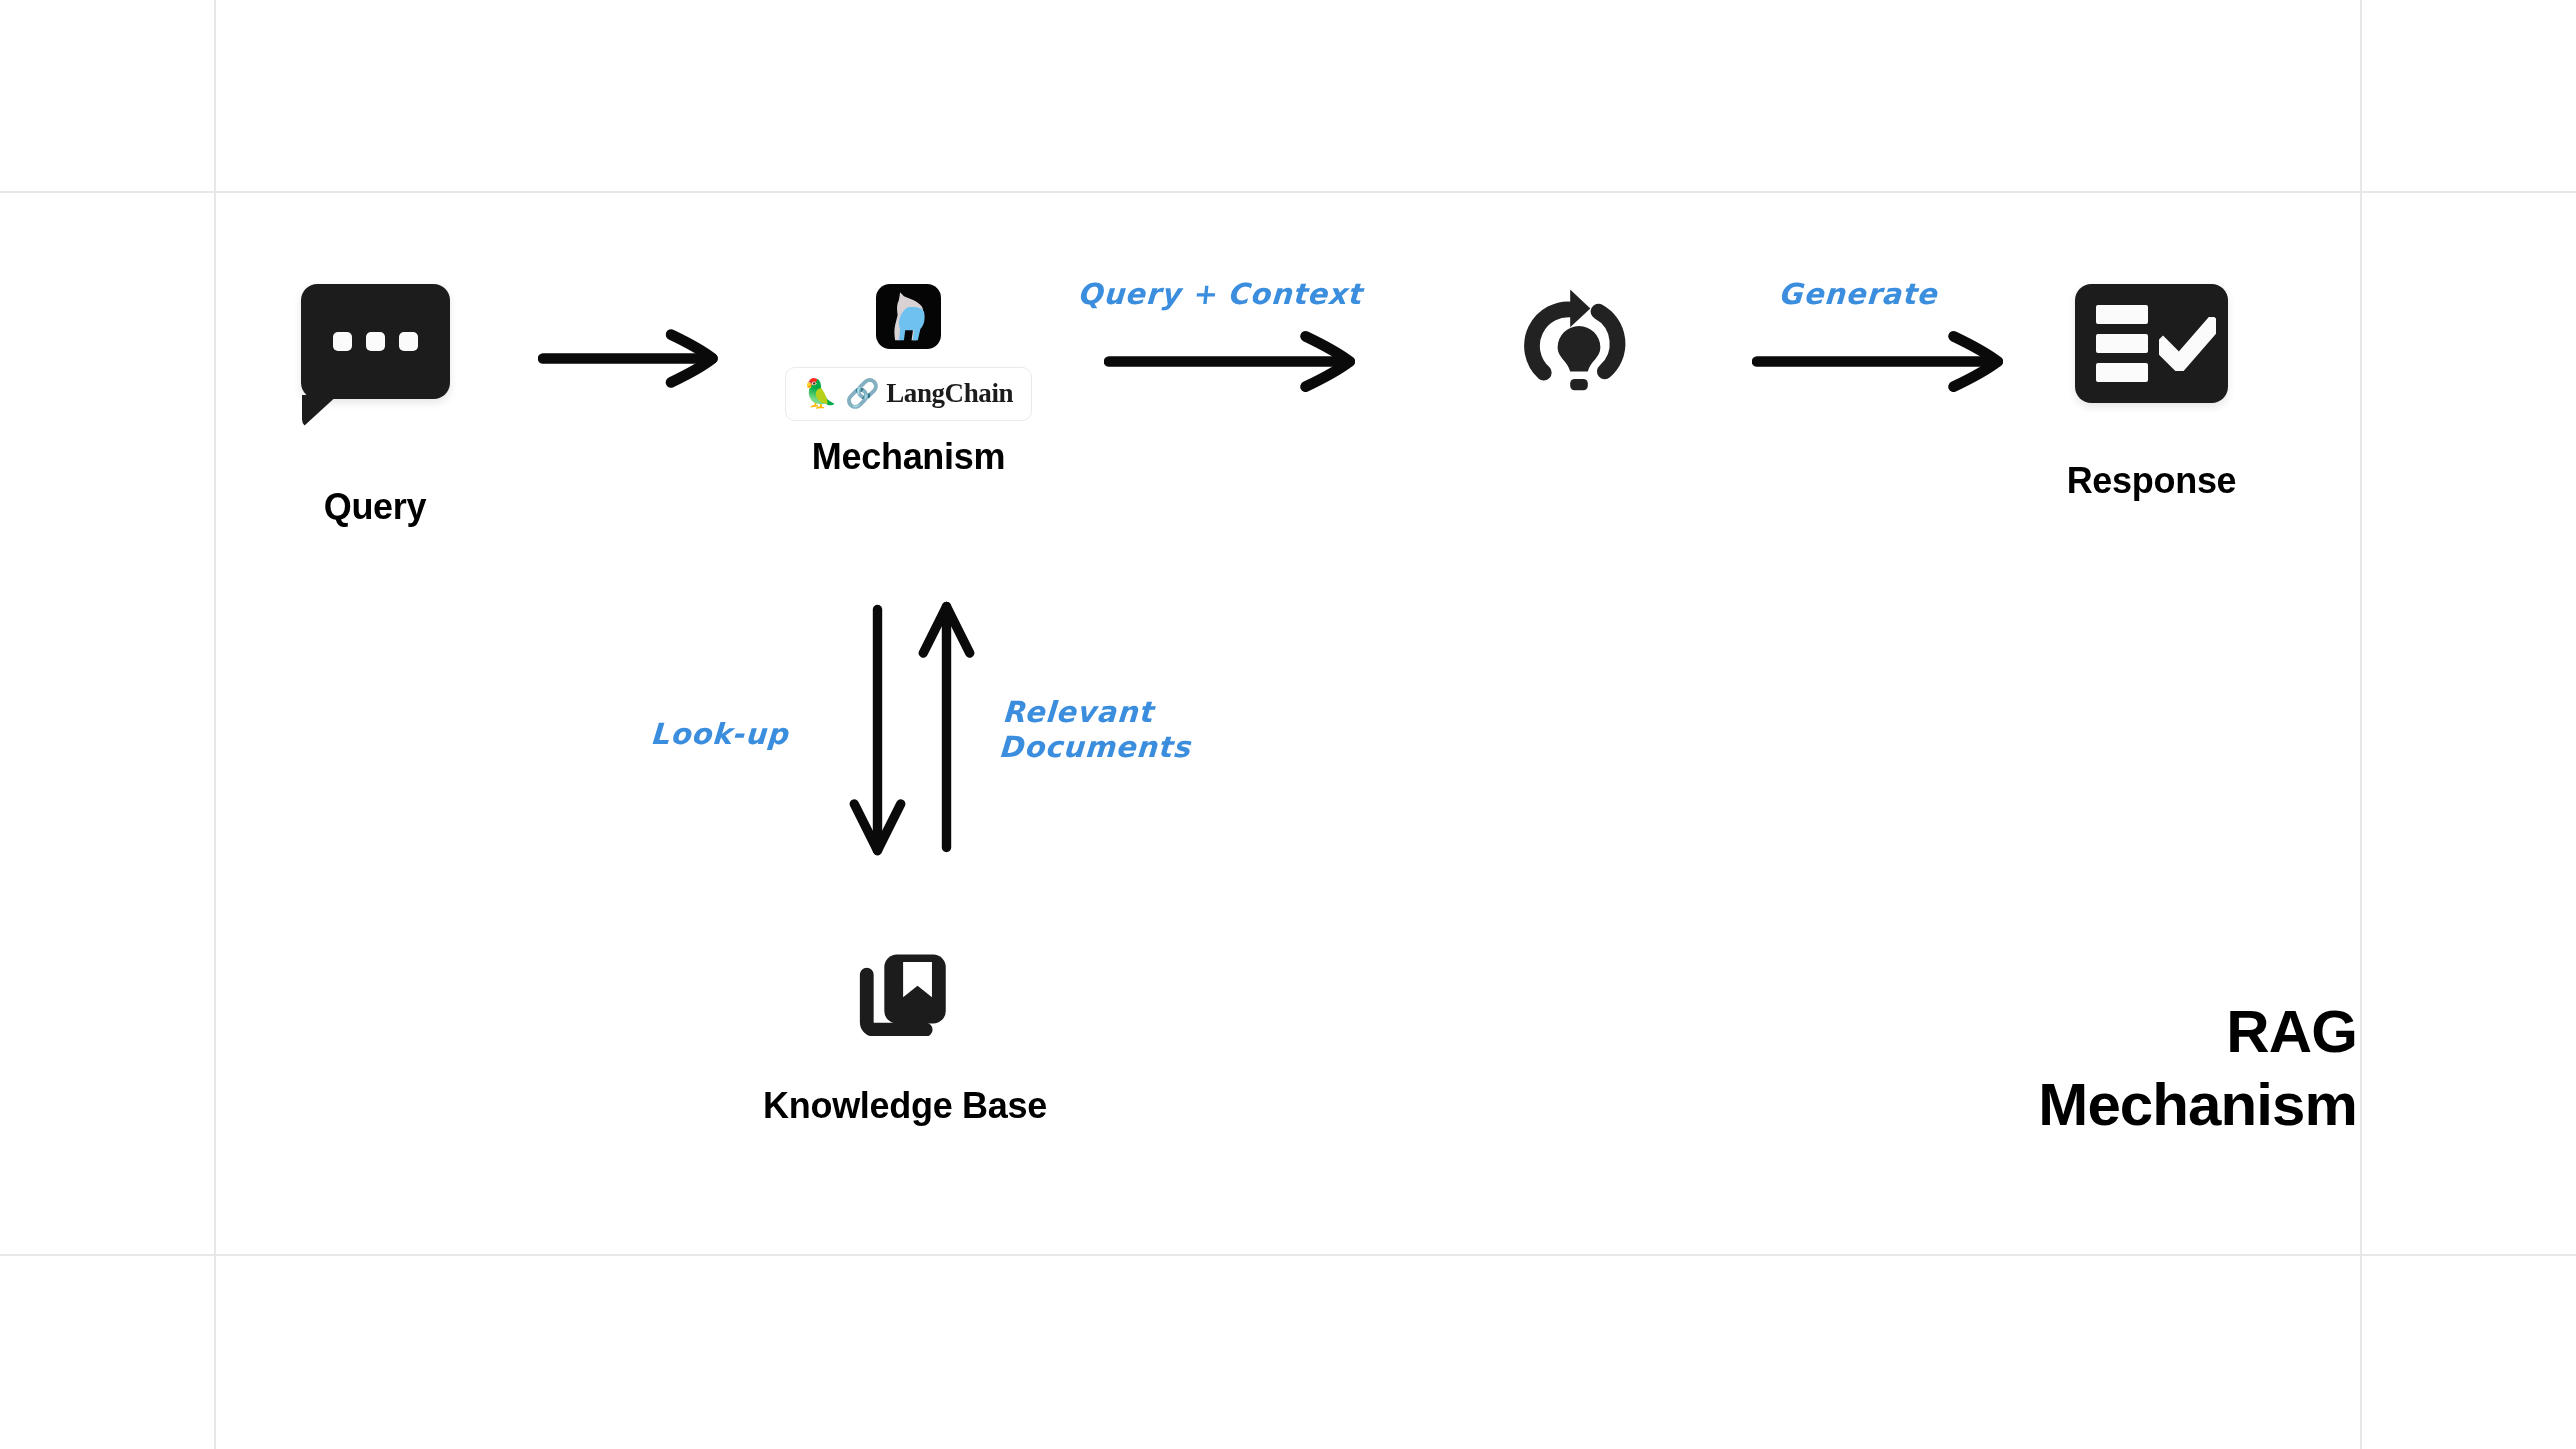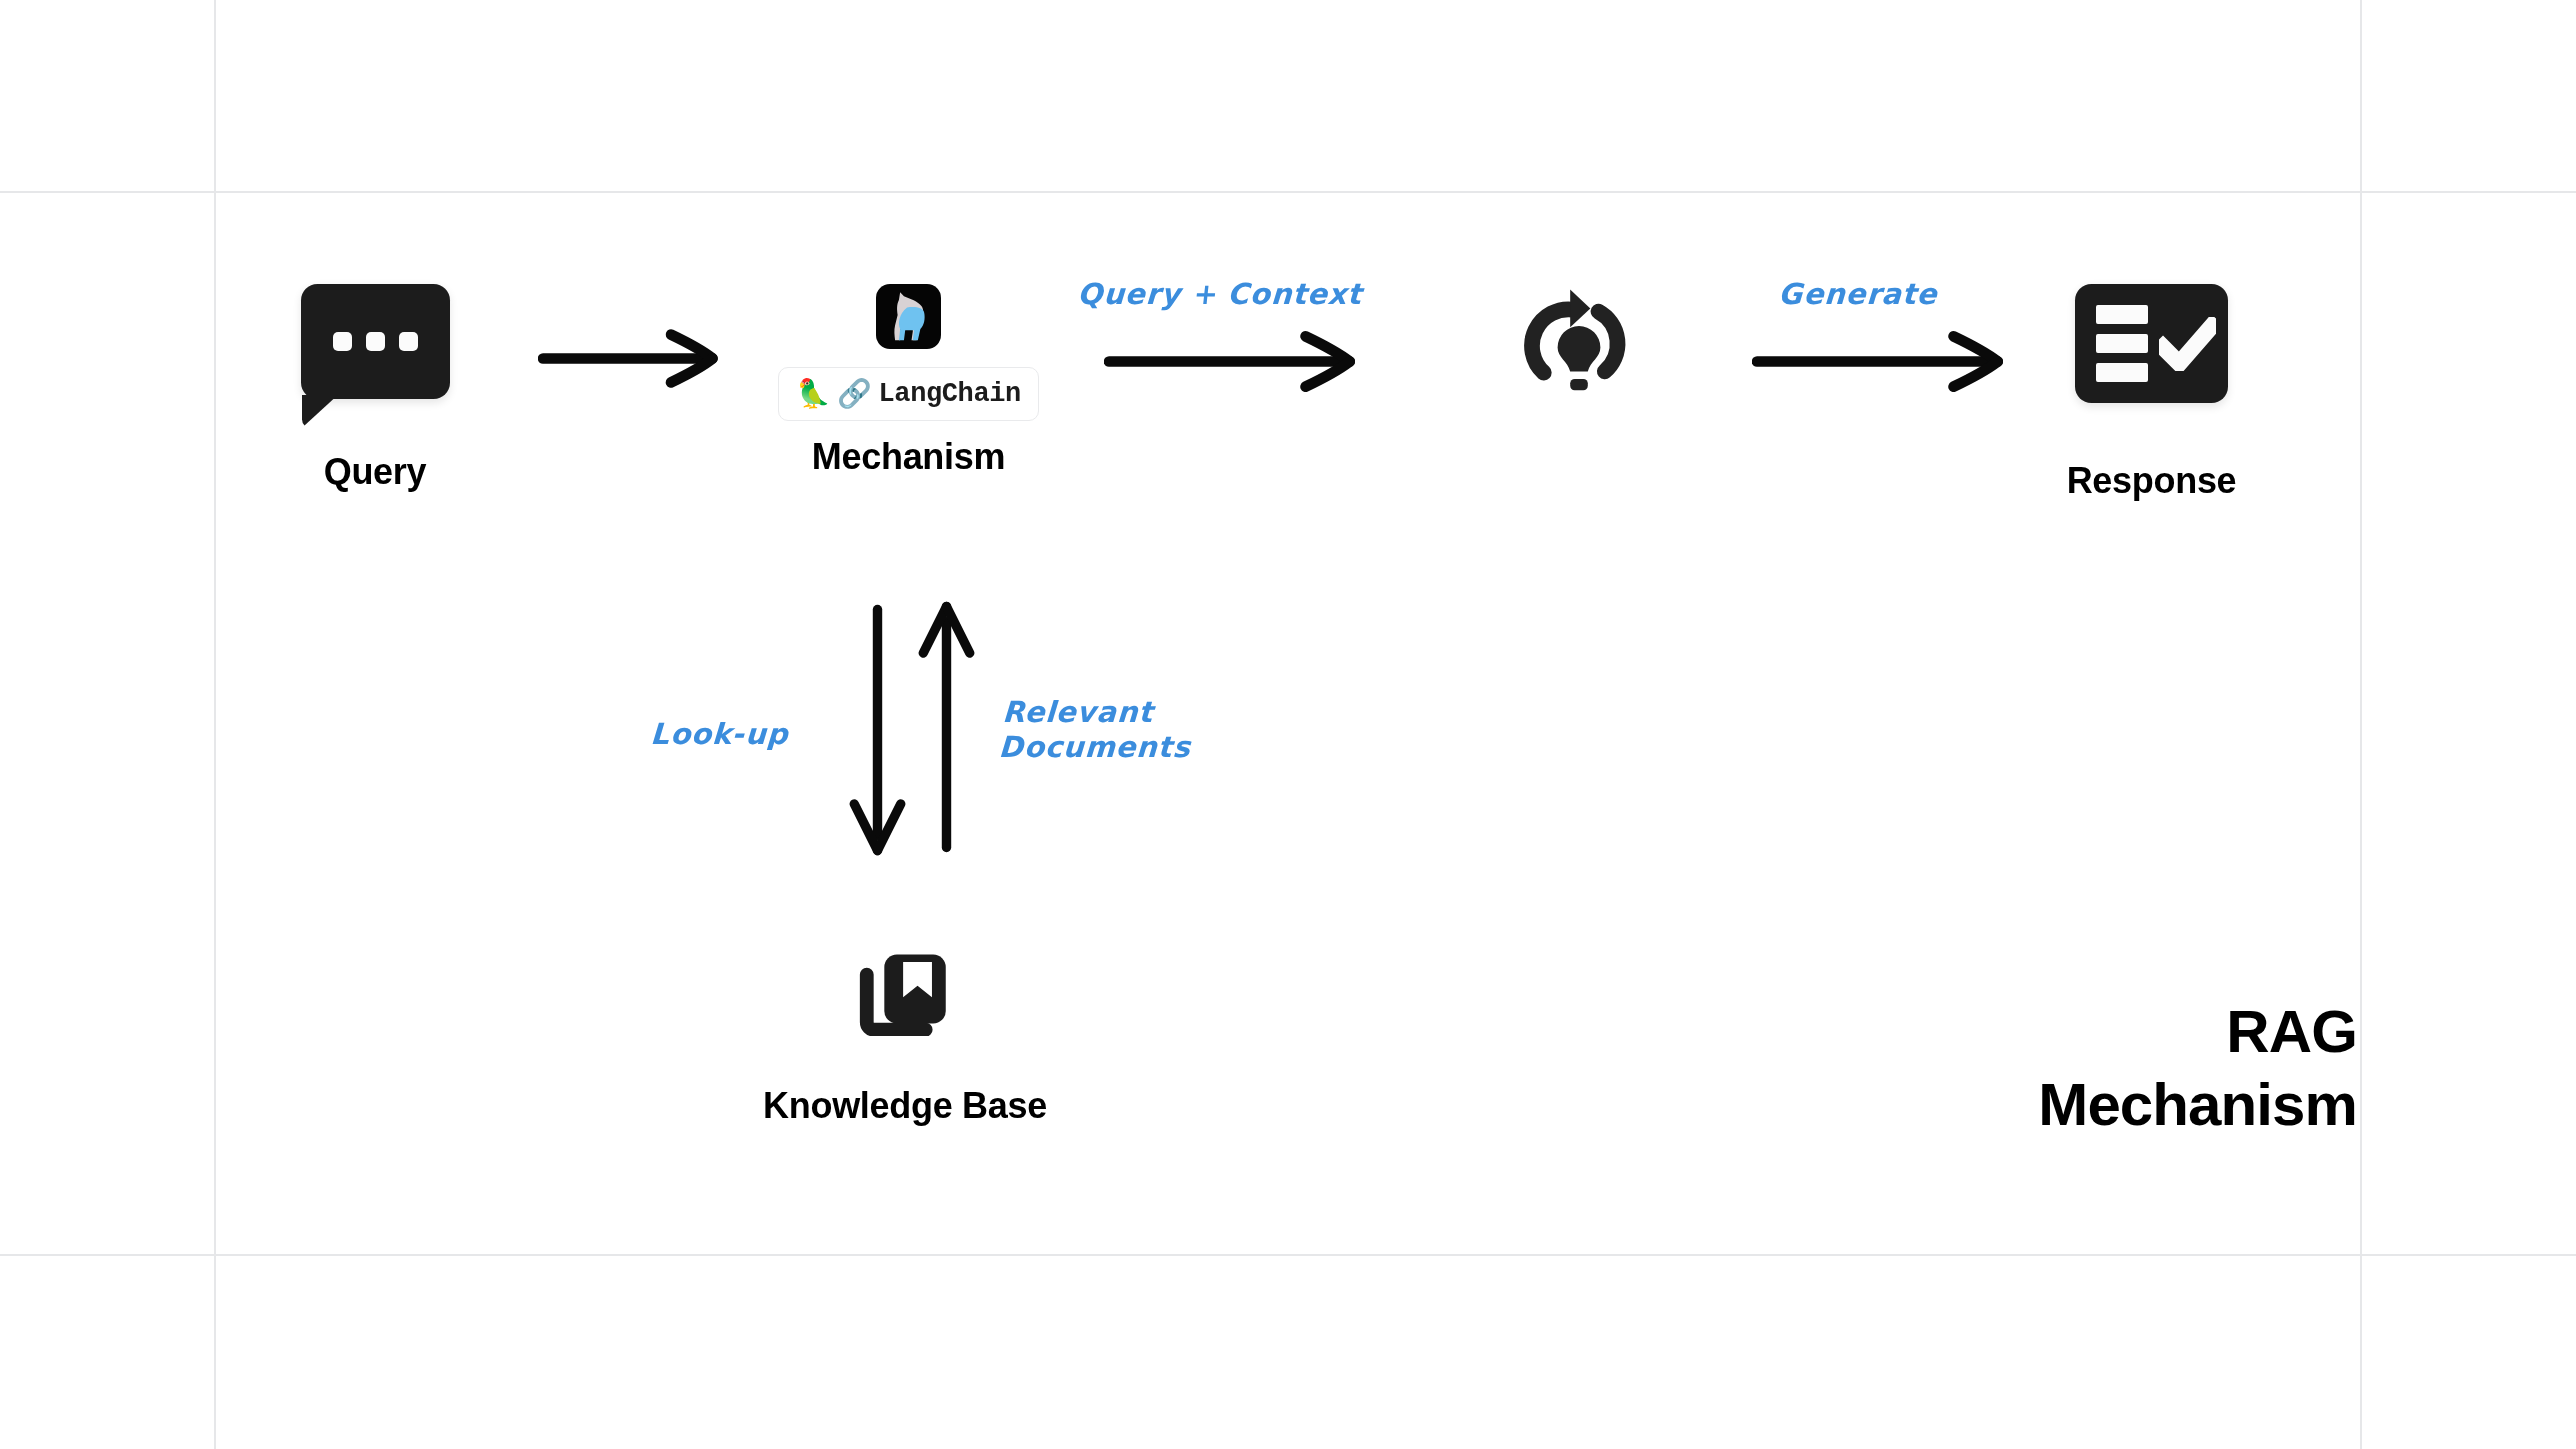--- a/index.html
+++ b/index.html
@@ -95,21 +95,21 @@
     background: #ffffff;
     border: 1.3px solid #e9eaec;
     border-radius: 10px;
     display: flex;
     align-items: center;
     gap: 6.3px;
     box-sizing: border-box;
   }
   .lc-emoji { font-size: 28px; line-height: 1; }
   .lc-text {
-    font-family: Liberation Mono, monospace;
+    font-family: Liberation Serif, serif;
     font-weight: bold;
     font-size: 27px;
     color: #1c1c1c;
     letter-spacing: -0.4px;
   }
 
   
   .response-card {
     position: relative;
     width: 153px;
@@ -170,21 +170,21 @@
   <div class="grid-line grid-h" style="top:1254px;"></div>
 
   <div class="node" style="left:293px; top:284px; width:164px;">
     <div class="icon-wrap">
       <div class="chat-bubble">
         <span class="chat-dot"></span>
         <span class="chat-dot"></span>
         <span class="chat-dot"></span>
       </div>
     </div>
-    <div class="node-label" style="margin-top:52px;">Query</div>
+    <div class="node-label" style="margin-top:87px;">Query</div>
   </div>
 
   <svg class="arrow" style="left:538px; top:327px;" width="182" height="63" viewBox="0 0 290 100">
     <path d="M8 50 H262" stroke="#0a0a0a" stroke-width="17" stroke-linecap="round" fill="none"></path>
     <path d="M212 12 Q258 34 278 50" stroke="#0a0a0a" stroke-width="17" stroke-linecap="round" fill="none"></path>
     <path d="M212 88 Q258 66 278 50" stroke="#0a0a0a" stroke-width="17" stroke-linecap="round" fill="none"></path>
   </svg>
 
   <div class="node" style="left:789px; top:284px; width:239px;">
     <div class="llama-tile">

